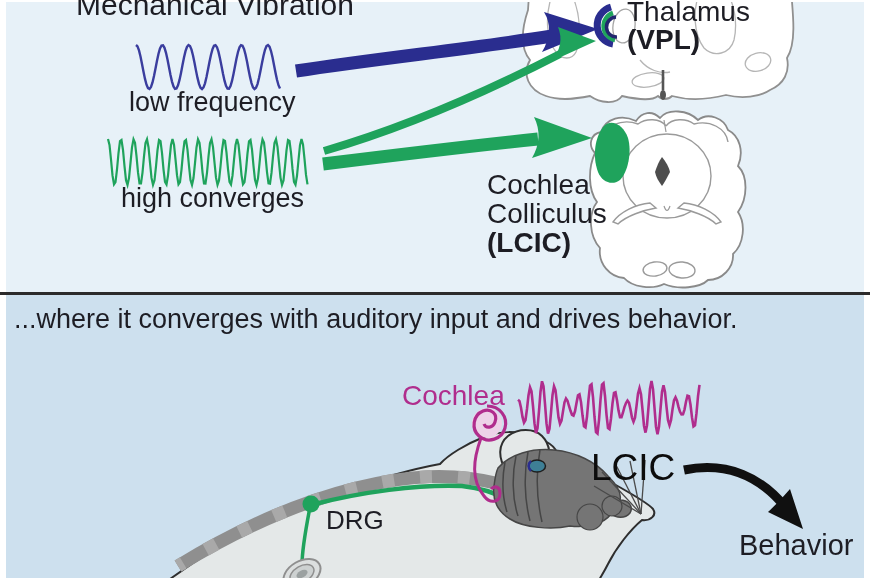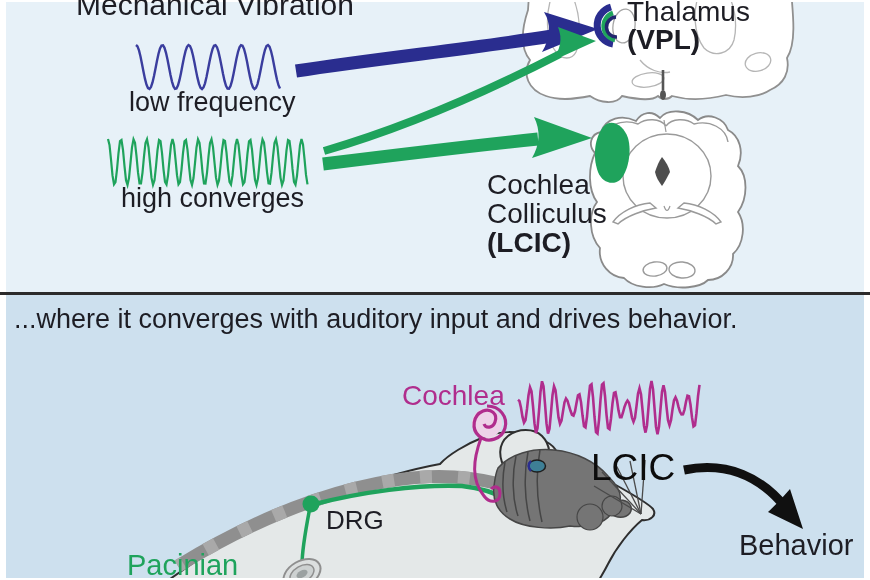--- a/index.html
+++ b/index.html
@@ -172,15 +172,14 @@
   <div class="label t-ic">
     <div>Cochlea</div>
     <div>Colliculus</div>
     <div class="abbrev">(LCIC)</div>
   </div>
   <div class="label t-caption">...where it converges with auditory input and drives behavior.</div>
   <div class="label t-cochlea">Cochlea</div>
   <div class="label t-lcic">LCIC</div>
   <div class="label t-behavior">Behavior</div>
   <div class="label t-drg">DRG</div>
-  <div class="label t-pacinian">Pacinian</div>
 
 </div>
 
 </body></html>

